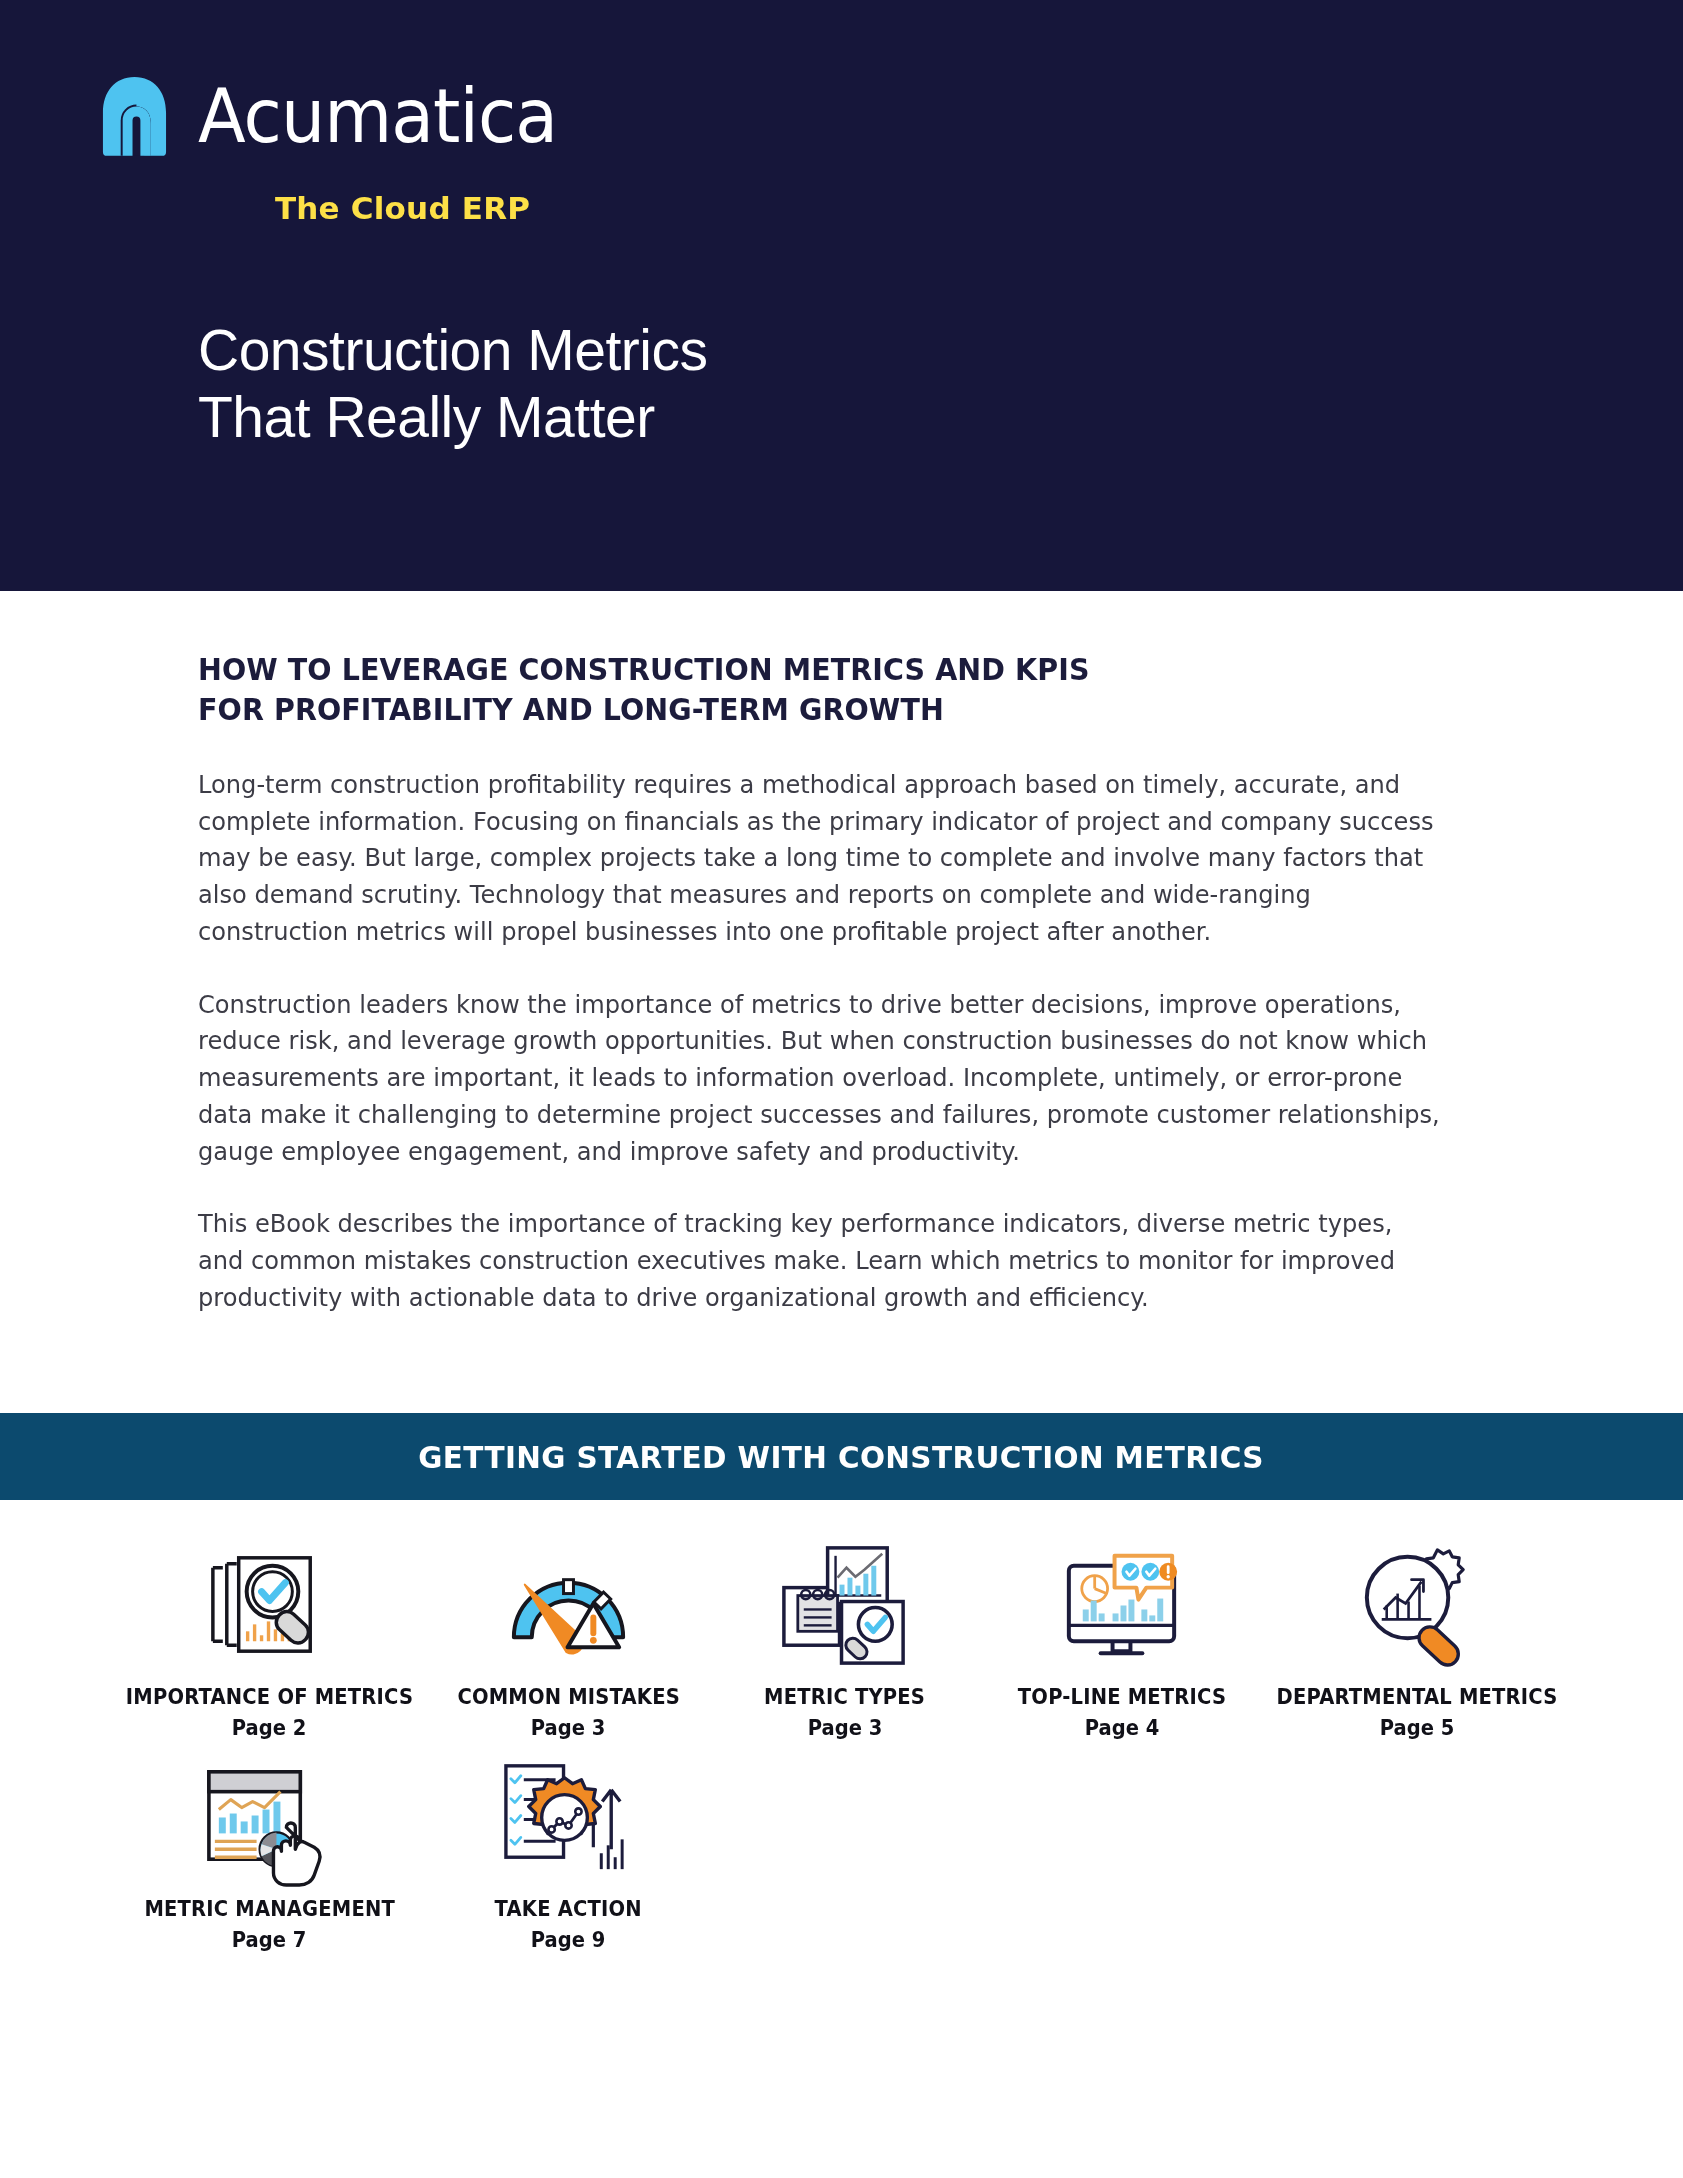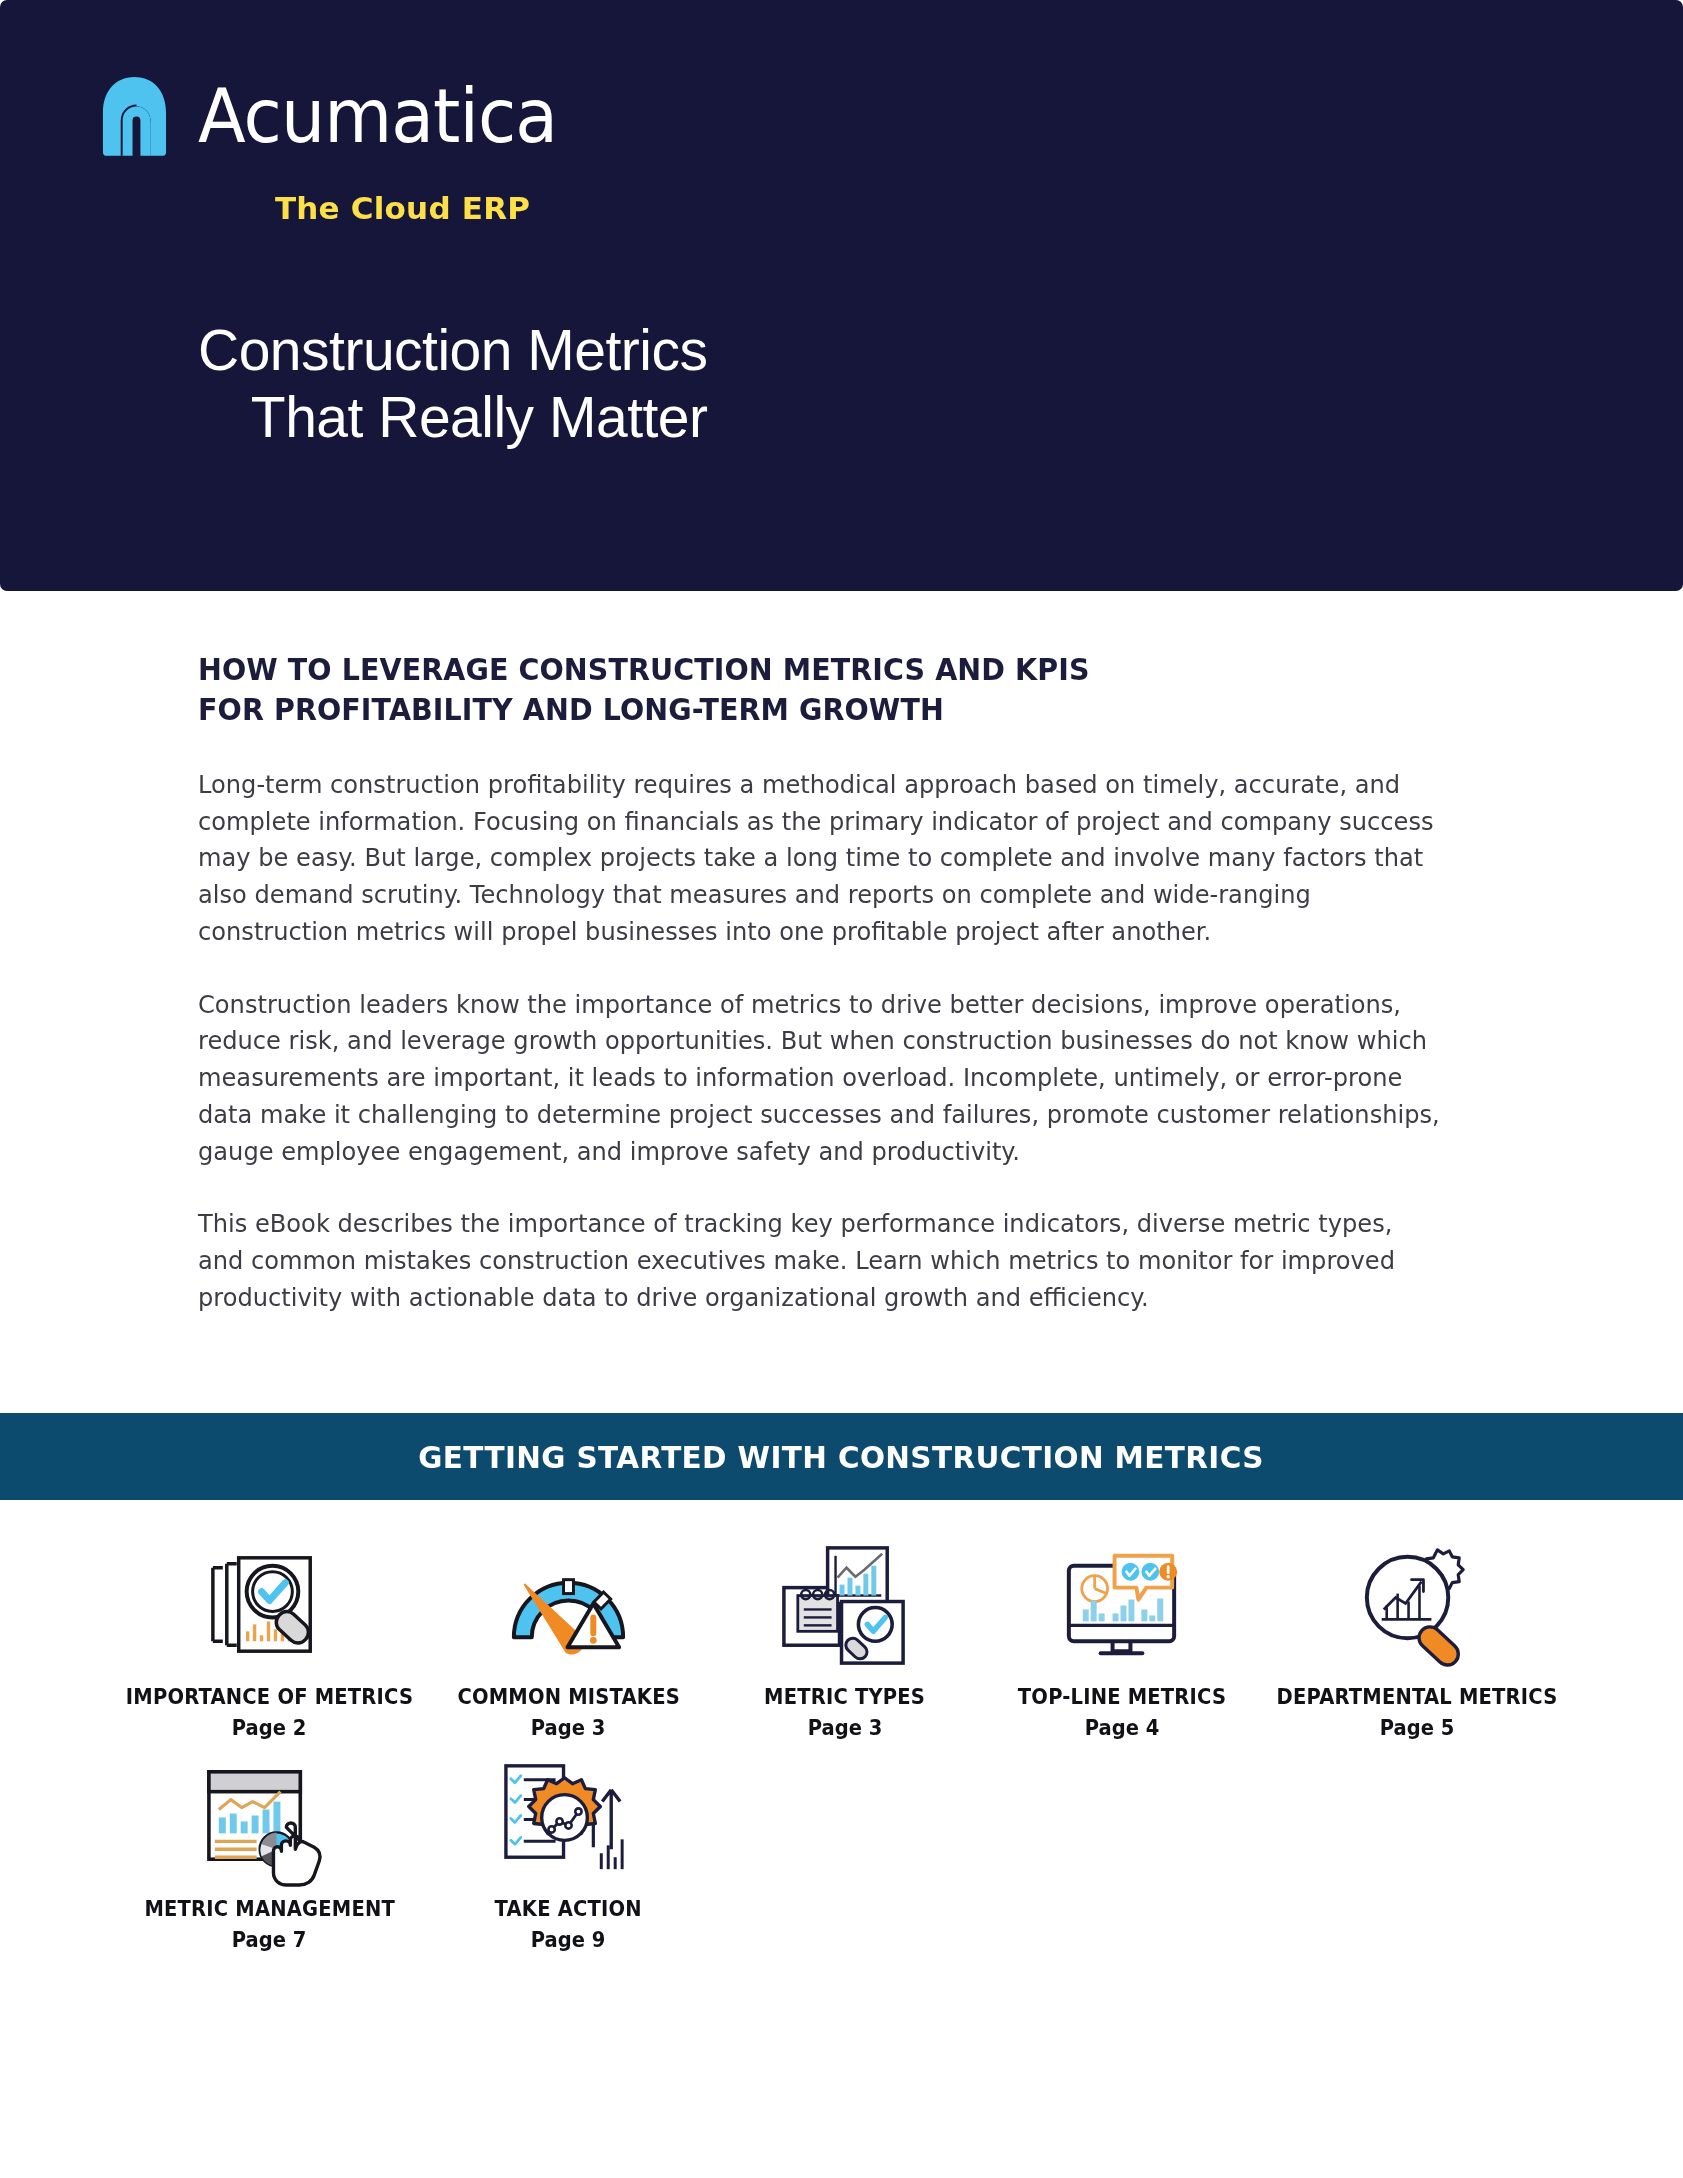--- a/index.html
+++ b/index.html
@@ -19,21 +19,20 @@
     overflow: hidden;
   }
 
   
   .hero {
     position: absolute;
     top: 0; left: 0;
     width: 1683px;
     height: 591px;
     background: #16163a;
-    border-radius: 7px;
   }
 
   .logo-row {
     position: absolute;
     top: 77px;
     left: 99px;
     display: flex;
     align-items: center;
   }
 
@@ -70,21 +69,21 @@
     position: absolute;
     top: 317px;
     left: 198px;
     color: #ffffff;
     font-size: 57px;
     font-weight: 400;
     line-height: 1.17;
     letter-spacing: -0.5px;
     font-family: "Liberation Sans", sans-serif;
   }
-  .hero-title .l2 { display: block; text-align: right; }
+  .hero-title .l2 { display: block; }
 
   
   .content {
     position: absolute;
     top: 642px;
     left: 198px;
     width: 1287px;
     margin-top: 8px;
   }
 

